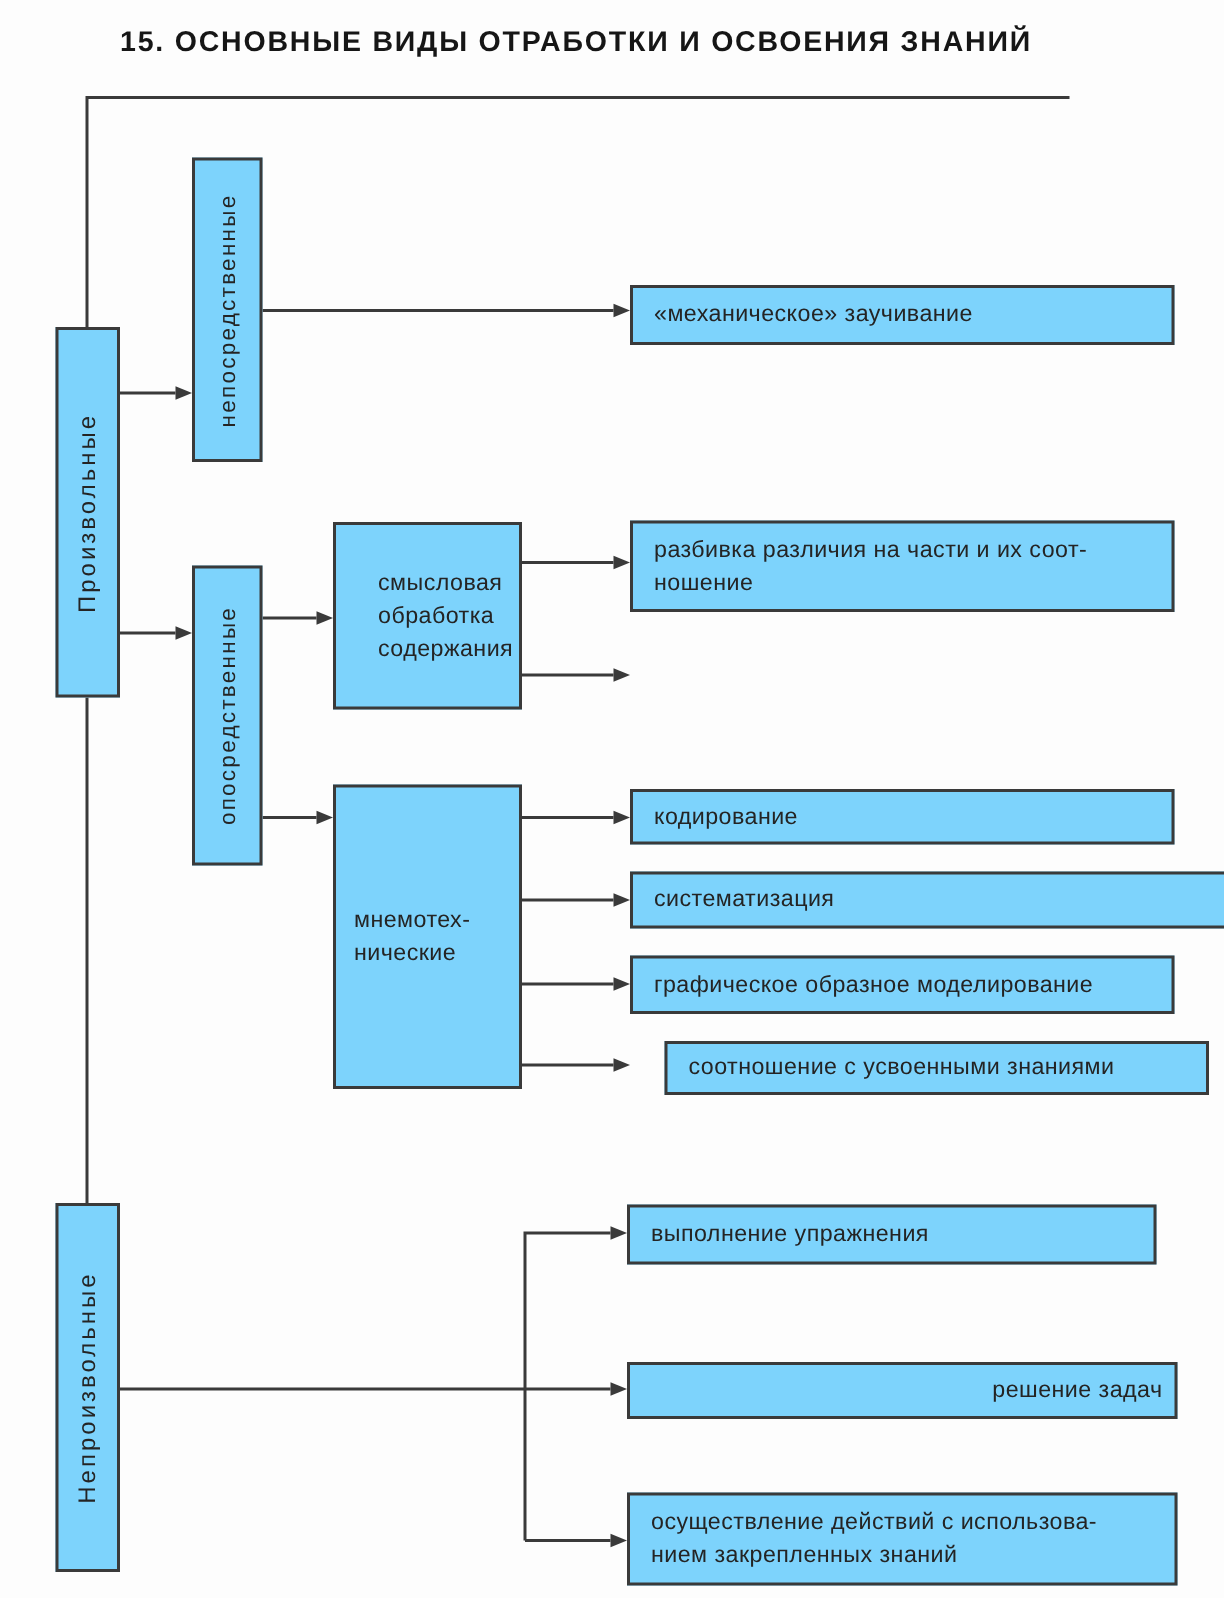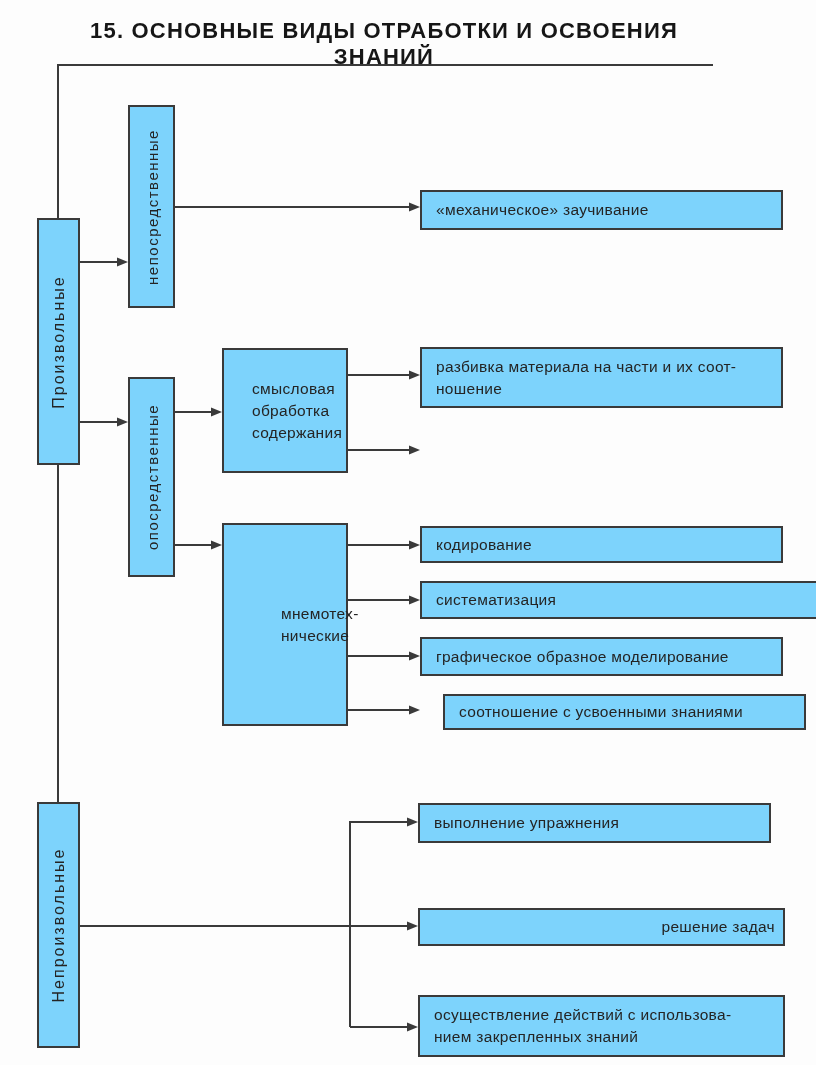--- a/index.html
+++ b/index.html
@@ -14,21 +14,21 @@
     font-family:"Liberation Sans", sans-serif;
     color:var(--text);
     position:relative;
     overflow:hidden;
   }
   .stage{position:absolute;inset:0;width:816px;height:1065px;}
   svg.connectors{position:absolute;left:0;top:0;z-index:0;}
   .title{
     position:absolute;left:50px;top:18px;width:668px;
     text-align:center;
-    font-size:22px;font-weight:bold;letter-spacing:1.2px;
+    font-size:19px;font-weight:bold;letter-spacing:1.2px;
     color:#161616;
     z-index:2;
   }
   .node{
     position:absolute;
     border:2px solid var(--line);
     background:#7dd3fc;
     box-sizing:border-box;
     z-index:1;
   }
@@ -136,29 +136,29 @@
   <div class="node" style="left:128px;top:377px;width:47px;height:200px;">
     <span class="vlabel" style="font-size:15px;letter-spacing:1.5px;">опосредственные</span>
   </div>
 
   <div class="node" style="left:222px;top:348px;width:126px;height:125px;">
     <span class="hlabel" style="padding-left:28px;">смысловая
 обработка
 содержания</span>
   </div>
   <div class="node" style="left:222px;top:523px;width:126px;height:203px;">
-    <span class="hlabel" style="padding-left:12px;margin-left:45px;">мнемотех-
+    <span class="hlabel" style="padding-left:12px;">мнемотех-
 нические</span>
   </div>
 
   <div class="node" style="left:420px;top:190px;width:363px;height:40px;">
     <span class="hlabel">«механическое» заучивание</span>
   </div>
   <div class="node" style="left:420px;top:347px;width:363px;height:61px;">
-    <span class="hlabel">разбивка материала на части и их соот-
+    <span class="hlabel">разбивка различия на части и их соот-
 ношение</span>
   </div>
   <div class="node" style="left:420px;top:526px;width:363px;height:37px;">
     <span class="hlabel">кодирование</span>
   </div>
   <div class="node" style="left:420px;top:581px;width:426px;height:38px;text-decoration:underline;">
     <span class="hlabel">систематизация</span>
   </div>
   <div class="node" style="left:420px;top:637px;width:363px;height:39px;">
     <span class="hlabel">графическое образное моделирование</span>

